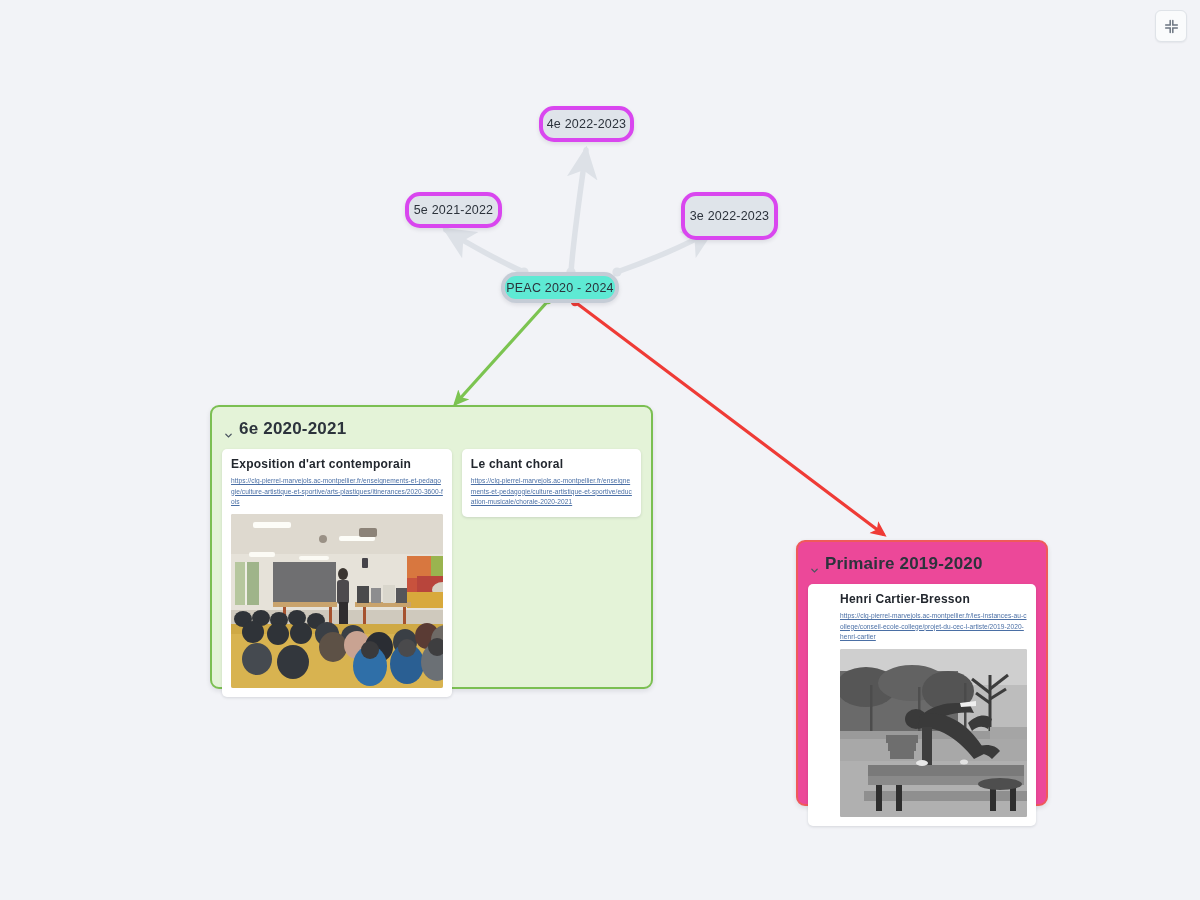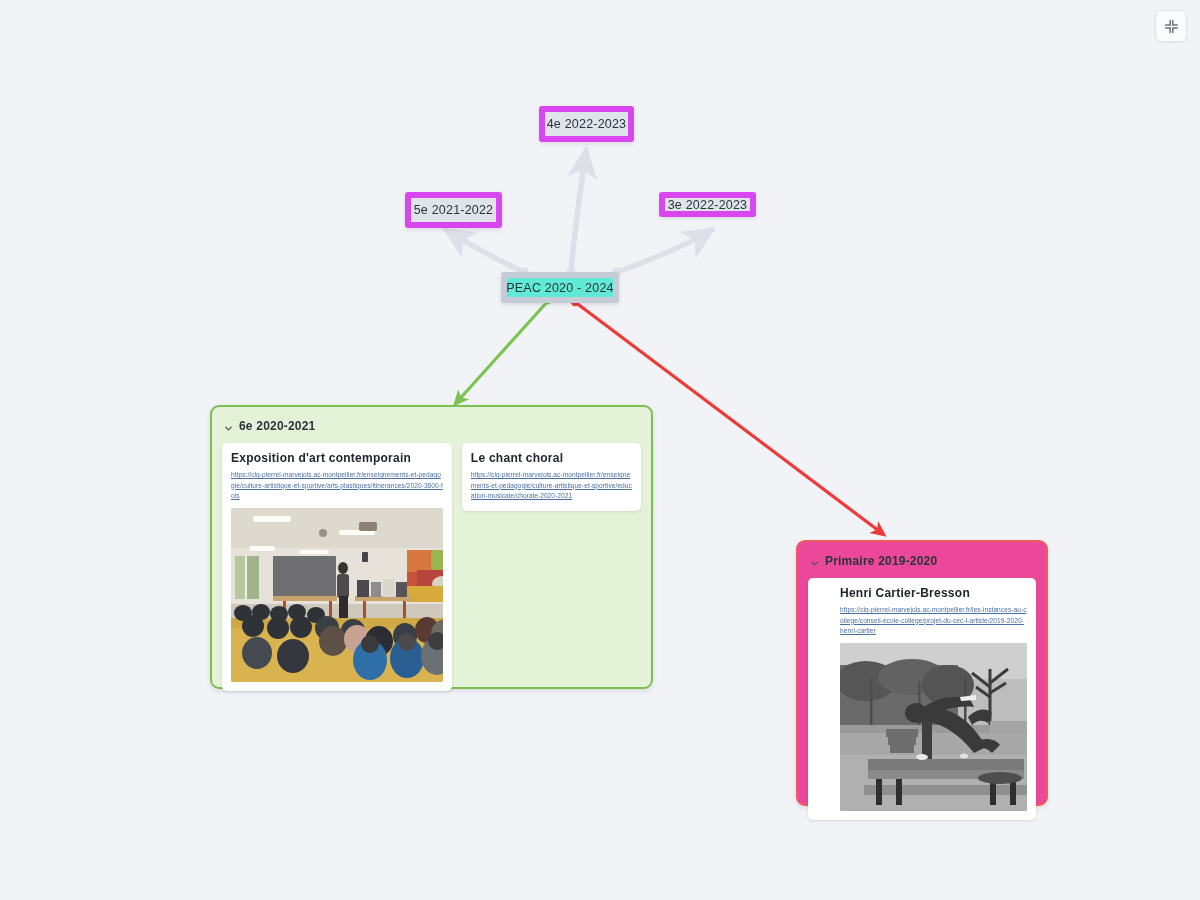--- a/index.html
+++ b/index.html
@@ -47,22 +47,22 @@
     align-items: center;
     justify-content: center;
     cursor: pointer;
   }
   .fs-btn svg { display: block; }
 
   
   .node {
     position: absolute;
     box-sizing: border-box;
-    border-radius: 3px;
-    border: 6px solid #d946ef;
+    border-radius: 15px;
+    border: 4px solid #d946ef;
     background: #dfe4ea;
     color: #2c333c;
     font-size: 12.5px;
     letter-spacing: .2px;
     display: flex;
     align-items: center;
     justify-content: center;
     box-shadow: 0 2px 4px rgba(16,24,40,.10);
     white-space: nowrap;
   }
@@ -86,21 +86,21 @@
   }
   .panel.pink {
     background: #ec4899;
     border-color: #ef5a5a;
   }
   .panel-header {
     display: flex;
     align-items: center;
     gap: 6px;
     padding: 12px 0 0 12px;
-    font-size: 12px;
+    font-size: 17px;
     font-weight: bold;
     color: #2c333c;
     letter-spacing: .2px;
   }
   .chev {
     display: inline-block;
     width: 9px;
     height: 9px;
     flex: none;
     color: #4b5560;
@@ -202,21 +202,21 @@
   </div>
 
   <div class="node" style="left:539px; top:106px; width:95px; height:36px;">
     <span>4e 2022-2023</span>
   </div>
 
   <div class="node" style="left:389px; top:192px; width:97px; height:36px;margin-left:16px;">
     <span>5e 2021-2022</span>
   </div>
 
-  <div class="node" style="left:659px; top:192px; width:97px; height:25px;">
+  <div class="node" style="left:681px; top:192px; width:97px; height:48px;">
     <span>3e 2022-2023</span>
   </div>
 
   <div class="node root" style="left:501px; top:272px; width:118px; height:31px;">
     <span>PEAC 2020 - 2024</span>
   </div>
 
   <div class="panel green" style="left:210px; top:405px; width:443px; height:284px;">
 
     <div class="panel-header">

